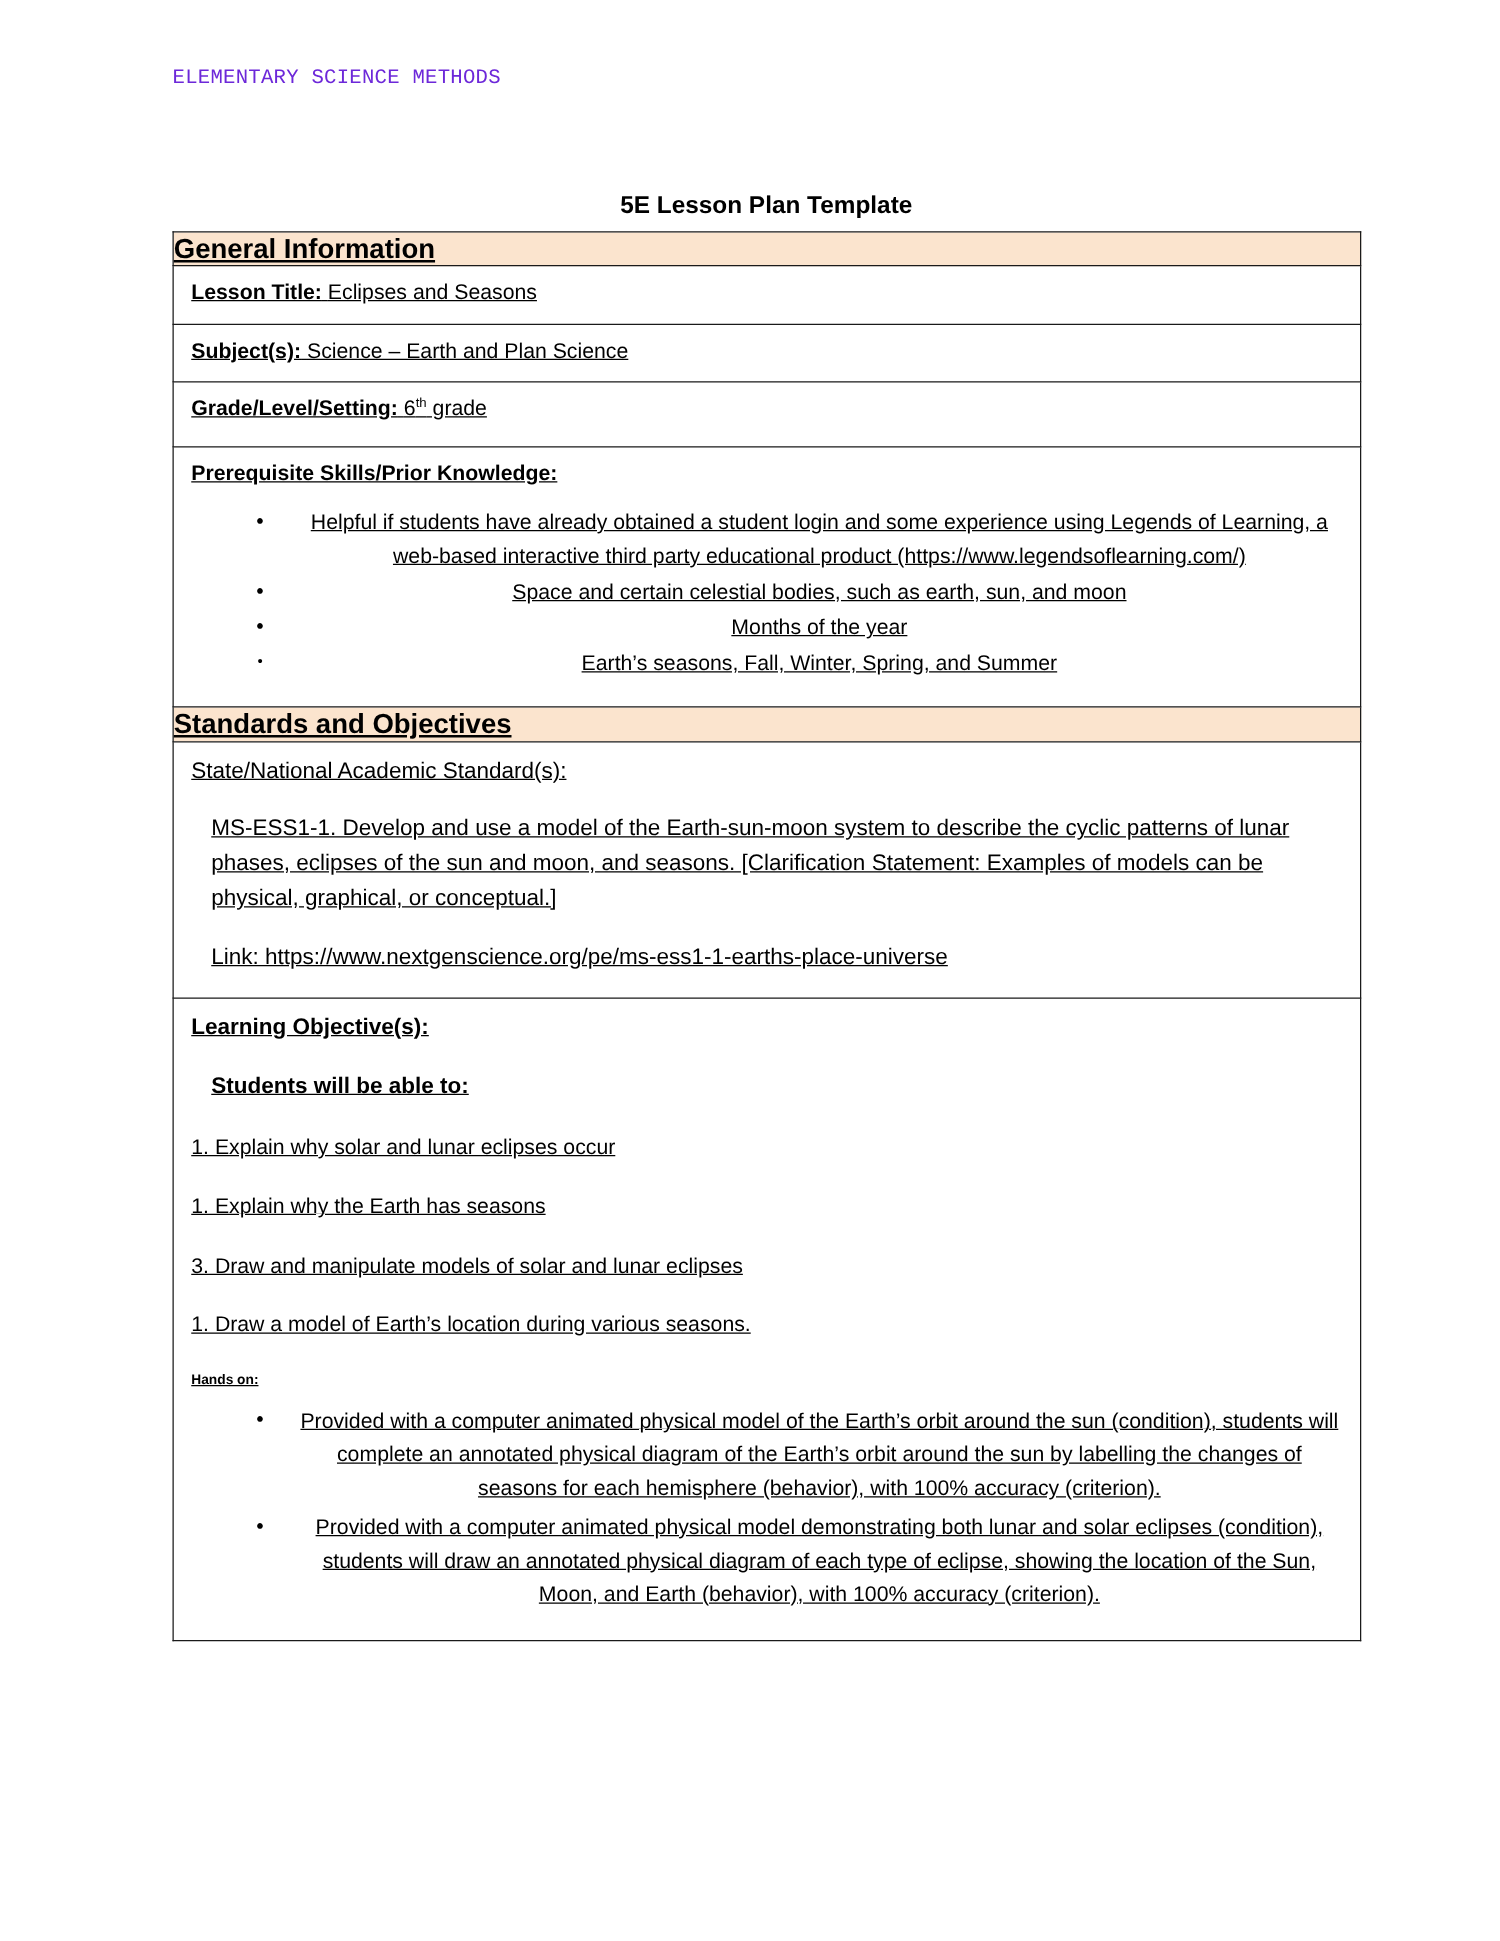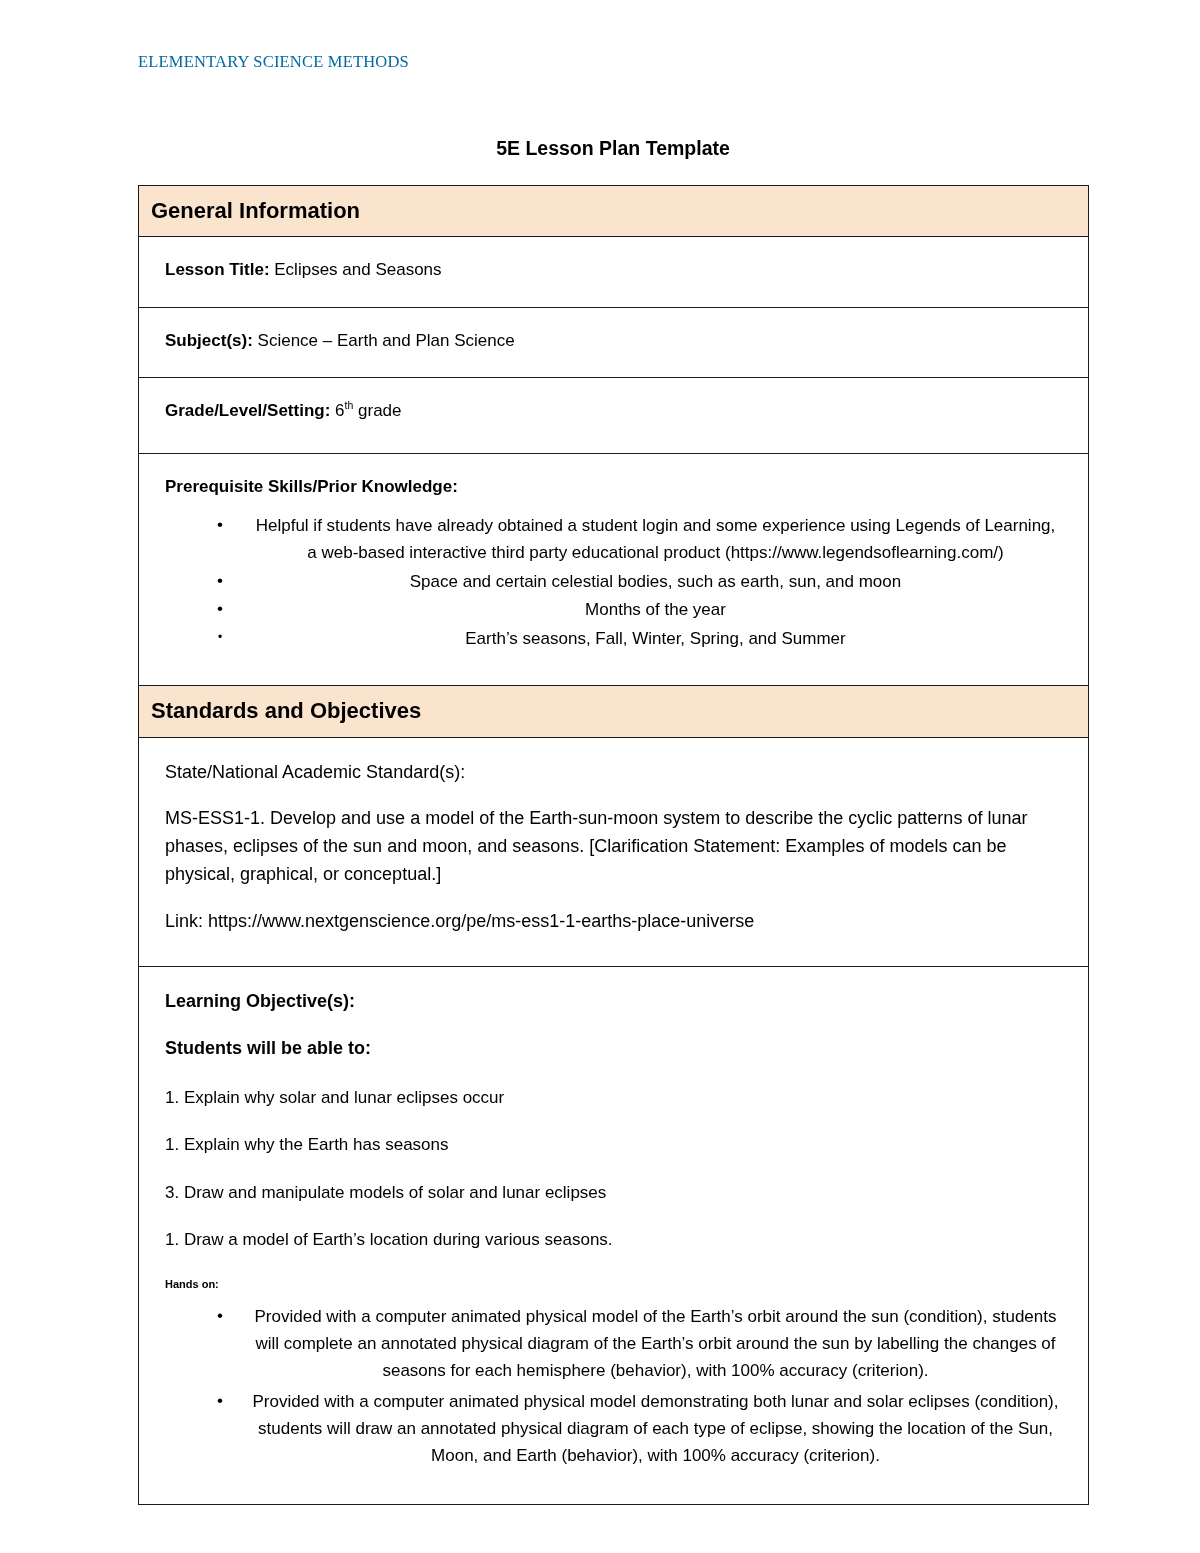--- a/index.html
+++ b/index.html
@@ -20,45 +20,46 @@
     width: 1200px;
     height: 1553px;
     box-sizing: border-box;
   }
   .running-head {
     position: absolute;
     left: 138px;
     top: 52px;
     font-size: 16.5px;
     letter-spacing: 0.2px;
-    color: #0369a1;
-    font-family: Liberation Serif, serif;
+    color: #6d28d9;
+    font-family: Liberation Mono, monospace;
   }
   .doc-title {
     position: absolute;
     left: 138px;
-    top: 137px;
+    top: 153px;
     width: 950px;
     text-align: center;
     font-size: 19.5px;
     font-weight: bold;
     color: #000;
   }
   table.lesson {
     position: absolute;
     left: 138px;
     top: 185px;
     width: 950px;
     border-collapse: collapse;
     table-layout: fixed;
   }
   table.lesson td {
     border: 1.3px solid #1a1a1a;
-    padding: 12px;
+    padding: 0;
     vertical-align: top;
+    text-decoration: underline;
   }
   .section-head td {
     background: #fbe4ce;
     padding: 9px 14px 14px 14px;
   }
   .section-head .htext {
     font-size: 22px;
     font-weight: bold;
     line-height: 1.2;
   }
@@ -106,20 +107,21 @@
     top: 2px;
     left: 53px;
   }
   .para {
     margin: 0;
     font-size: 18px;
     line-height: 1.55;
   }
   .para + .para {
     margin-top: 19px;
+    margin-left: 16px;
   }
   .para.bold {
     font-weight: bold;
   }
   .obj-line {
     margin: 0;
     font-size: 17px;
     line-height: 1.5;
   }
   .obj-line + .obj-line {

